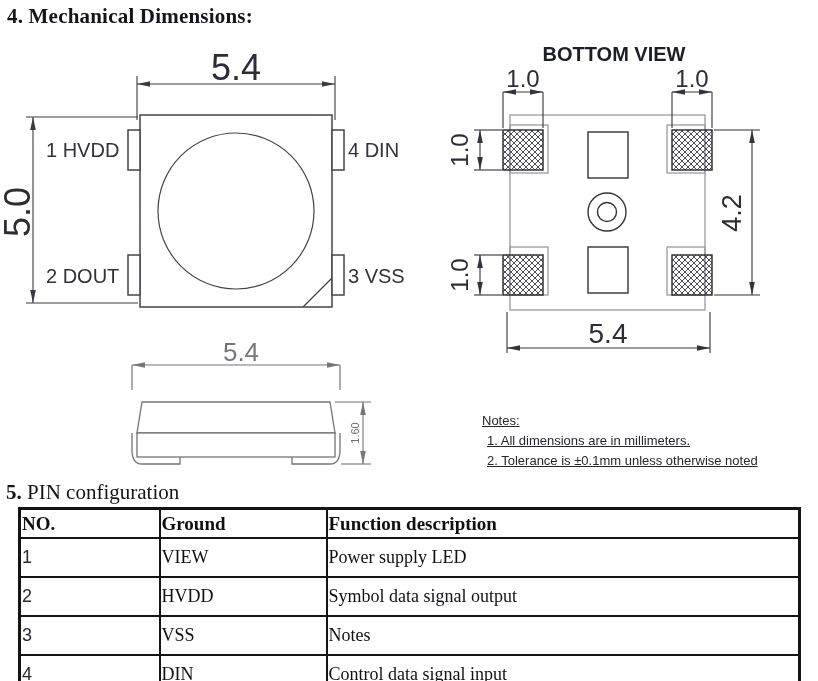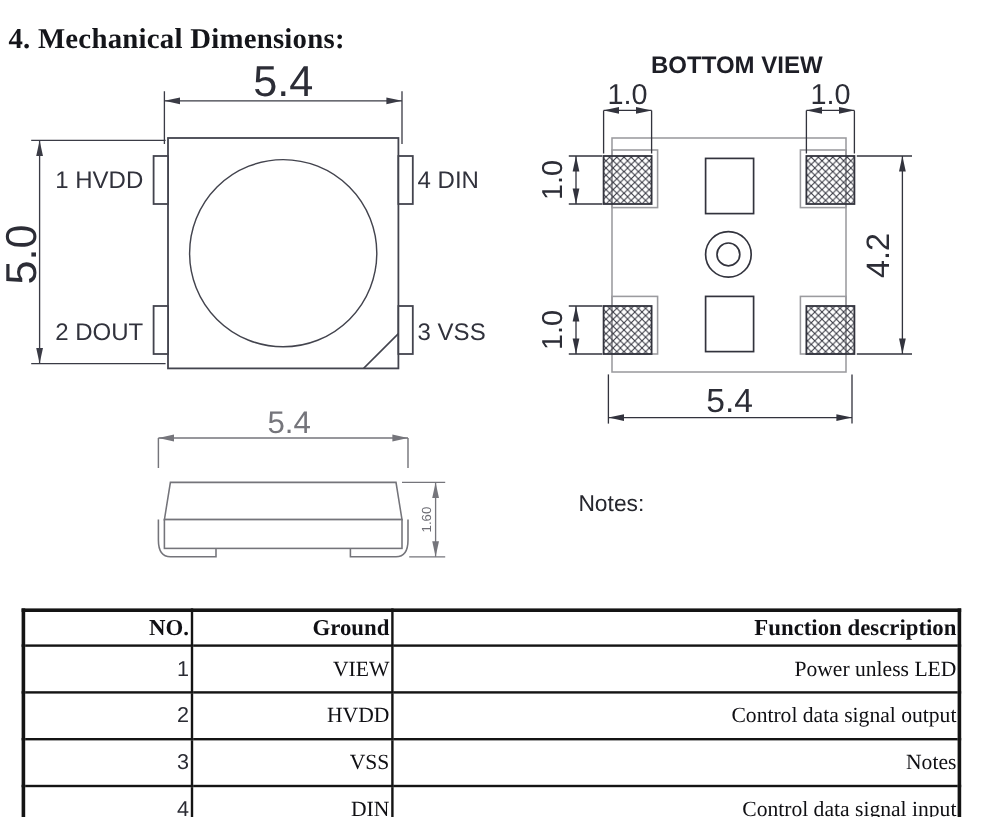--- a/index.html
+++ b/index.html
@@ -2,45 +2,45 @@
 <html><head>
 <meta charset="utf-8">
 <style>
   html,body{margin:0;padding:0;background:#ffffff;}
   .page{position:relative;width:818px;height:681px;background:#ffffff;overflow:hidden;
         font-family:"Liberation Sans",sans-serif;color:#22232b;}
   .abs{position:absolute;}
 
   
   .h-serif{font-family:"Liberation Serif",serif;color:#14151a;}
-  .sec4{left:7px;top:20px;font-size:24px;font-weight:700;letter-spacing:.2px;}
+  .sec4{left:7px;top:4px;font-size:21px;font-weight:700;letter-spacing:.2px;}
   .sec5{left:6px;top:480px;font-size:21px;}
   .sec5 .num{font-weight:700;}
 
   
   svg text{font-family:"Liberation Sans",sans-serif;}
   .dim-xl{font-size:36px;fill:#2c2d36;}
   .dim-md{font-size:24px;fill:#2c2d36;}
   .dim-lg{font-size:27px;fill:#2c2d36;}
   .dim-xlg{font-size:28px;fill:#2c2d36;}
   .pinlab{font-size:20px;fill:#31323c;}
   .bvtitle{font-size:20px;font-weight:700;fill:#1d1e26;}
   .sv-dim{font-size:26px;fill:#75757b;}
   .sv-dim-sm{font-size:11px;fill:#6d6d74;}
 
   
-  .notes{left:482px;top:411px;font-size:19px;line-height:20px;color:#26272e;}
+  .notes{left:482px;top:411px;font-size:13px;line-height:20px;color:#26272e;text-decoration:underline;}
   .notes p{margin:0;}
   .notes p.item{padding-left:5px;}
 
   
   .pin-table{position:absolute;left:18px;top:507px;width:780px;border-collapse:collapse;
              table-layout:fixed;font-family:"Liberation Serif",serif;color:#101014;
              border:3px solid #141414;}
-  .pin-table td{border:2px solid #141414;text-align:right;vertical-align:middle;}
+  .pin-table td{border:2px solid #141414;text-align:left;vertical-align:middle;}
   .pin-table .hrow td{height:25px;font-weight:700;font-size:19px;}
   .pin-table .drow td{height:35px;font-size:18px;}
   .pin-table .no-cell{font-family:"Liberation Sans",sans-serif;font-size:15px;color:#2a2b33;}
 </style>
 </head>
 <body>
 
 <div class="page">
 
   <div class="abs h-serif sec4">4. Mechanical Dimensions:</div>
@@ -178,44 +178,50 @@
     <g stroke="#75757b" stroke-width="1.1">
       <line x1="225" y1="67" x2="261" y2="67"></line>
       <line x1="231" y1="129" x2="261" y2="129"></line>
       <line x1="253" y1="67" x2="253" y2="129" marker-start="url(#ah3)" marker-end="url(#ah3)"></line>
     </g>
     <text class="sv-dim-sm" transform="translate(249,98) rotate(-90)" text-anchor="middle">1.60</text>
   </svg>
 
   <div class="abs notes">
     <p>Notes:</p>
+    <p class="item">1. All dimensions are in millimeters.</p>
+    <p class="item">2. Tolerance is ±0.1mm unless otherwise noted</p>
   </div>
 
+  <div class="abs h-serif sec5">
+    <span class="num">5.</span>
+    <span>PIN configuration</span>
+  </div>
 
   <table class="pin-table">
     <colgroup>
         <col style="width:140px">
         <col style="width:167px">
         <col style="width:473px">
       </colgroup>
     <tbody>
       <tr class="hrow">
         <td>NO.</td>
         <td>Ground</td>
         <td>Function description</td>
       </tr>
       <tr class="drow">
         <td class="no-cell">1</td>
         <td>VIEW</td>
-        <td>Power unless LED</td>
+        <td>Power supply LED</td>
       </tr>
       <tr class="drow">
         <td class="no-cell">2</td>
         <td>HVDD</td>
-        <td>Control data signal output</td>
+        <td>Symbol data signal output</td>
       </tr>
       <tr class="drow">
         <td class="no-cell">3</td>
         <td>VSS</td>
         <td>Notes</td>
       </tr>
       <tr class="drow">
         <td class="no-cell">4</td>
         <td>DIN</td>
         <td>Control data signal input</td>

